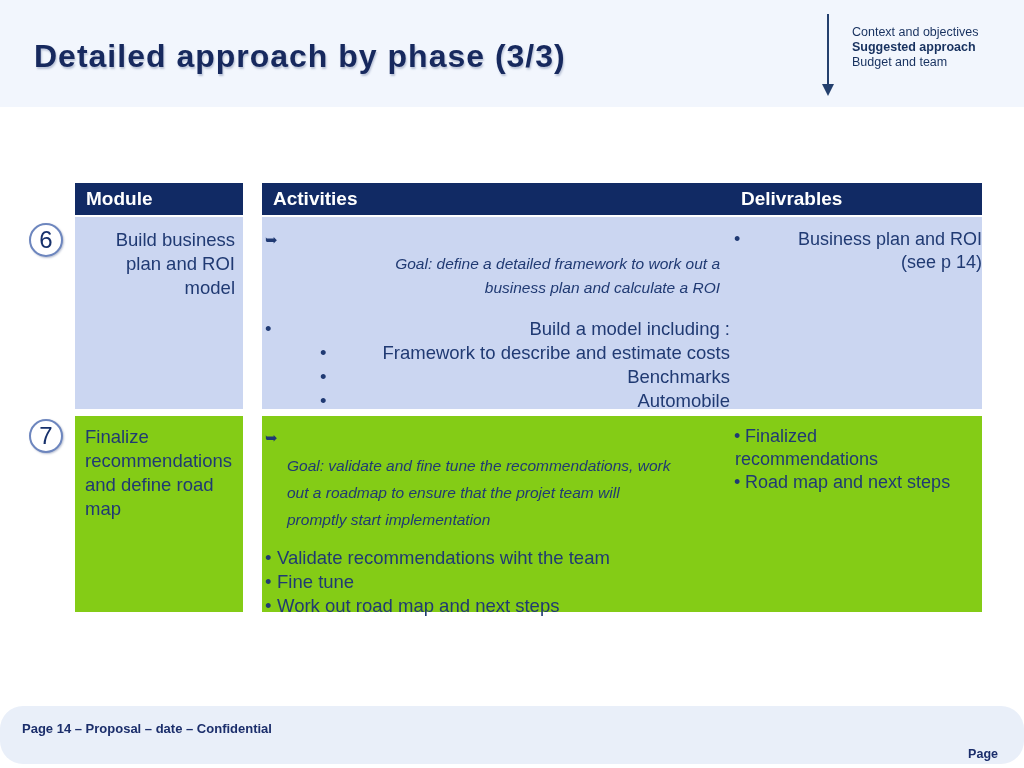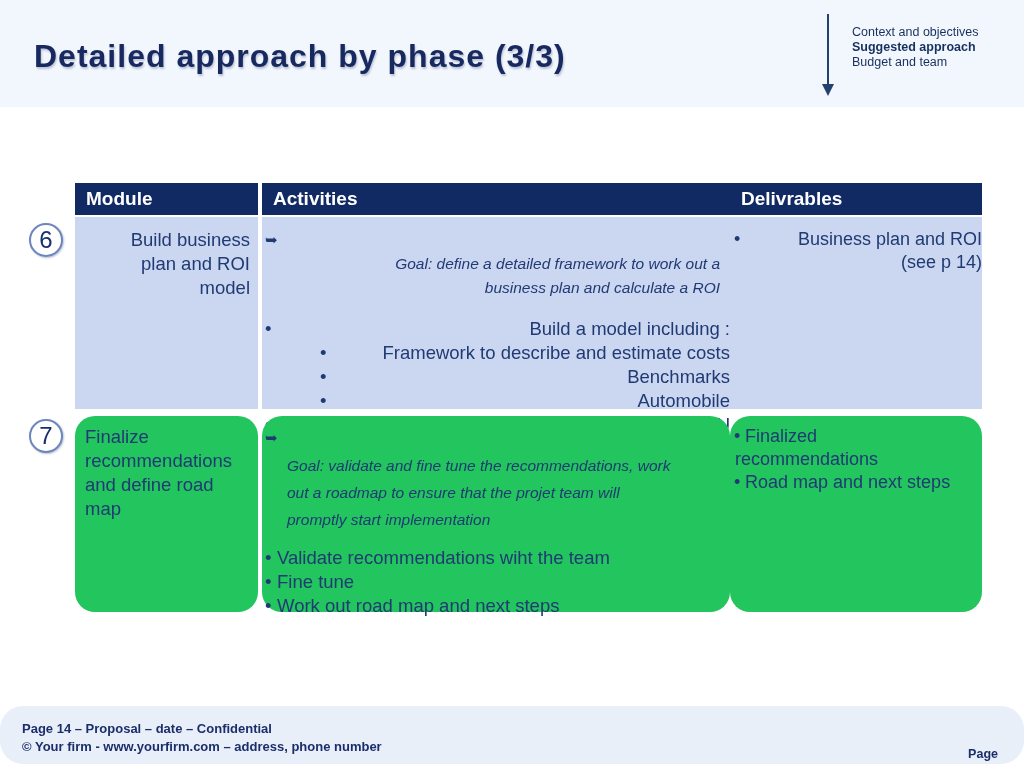--- a/index.html
+++ b/index.html
@@ -13,27 +13,27 @@
          white-space:nowrap;}
   .nav-legend{position:absolute;left:820px;top:12px;width:200px;height:90px;}
   .nav-arrow{position:absolute;left:0;top:2px;}
   .nav-items{position:absolute;left:32px;top:13px;width:175px;}
   .nav-item{font-size:12.5px;line-height:15px;color:#17315f;}
   .nav-item.active{font-weight:bold;}
 
   
   .th{position:absolute;top:183px;height:32px;background:#112a64;color:#ffffff;
       font-size:19px;font-weight:bold;line-height:32px;padding-left:11px;box-sizing:border-box;}
-  .col-mod{left:75px;width:183px;}
+  .col-mod{left:75px;width:168px;}
   .col-act{left:262px;width:468px;}
   .col-del{left:730px;width:252px;}
 
   .cell{position:absolute;box-sizing:border-box;color:#203a73;}
   .row6{top:217px;height:192px;background:#cbd6f1;text-align:right;}
-  .row7{top:416px;height:196px;background:#22c55e;border-radius:20px;}
+  .row7{top:416px;height:196px;background:#84cc16;}
 
   .badge{position:absolute;left:29px;width:34px;height:34px;border-radius:50%;
          background:#ffffff;border:2px solid #6d86be;box-sizing:border-box;
          text-align:center;font-size:24px;line-height:30px;color:#16306b;
          box-shadow:1px 1px 2px rgba(60,80,130,.35);}
   .badge6{top:223px;}
   .badge7{top:419px;}
 
   .mod-text{padding:11px 8px 0 10px;font-size:18.5px;line-height:24px;white-space:pre-line;}
   .row7 .mod-text{padding-top:9px;}
@@ -185,18 +185,17 @@
       <div class="dl">
         <span class="blt">•</span>
         <span>Road map and next steps</span>
       </div>
     </div>
   </div>
 
   <footer class="band-bottom">
     <div class="foot-lines">
       <div>Page 14 – Proposal – date – Confidential</div>
-      <div>© Your firm - www.yourfirm.com – address, phone number</div>
     </div>
     <div class="page-label">Page</div>
   </footer>
 
 </div>
 
 </body></html>

